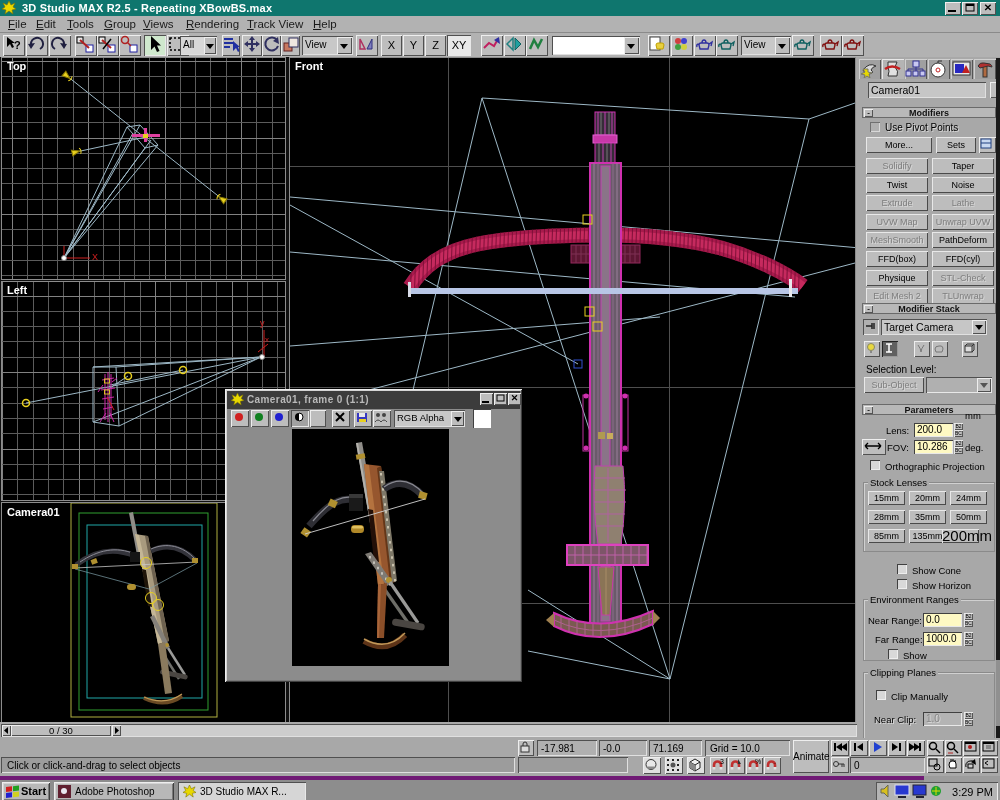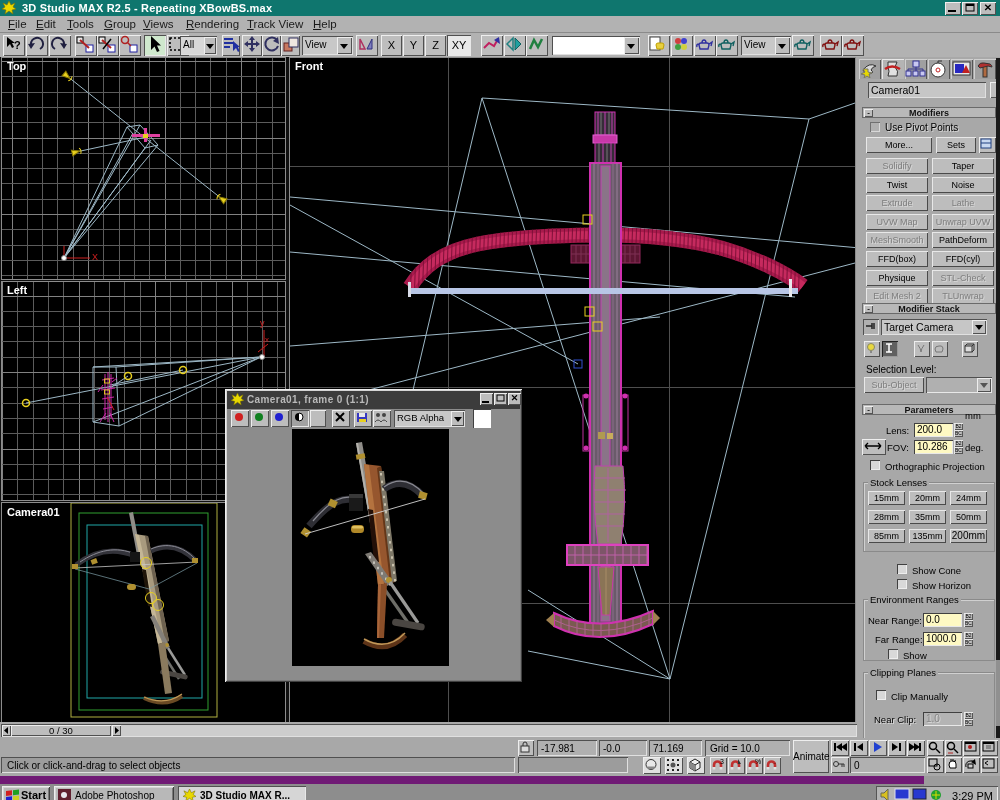--- a/index.html
+++ b/index.html
@@ -922,21 +922,21 @@
 <div class="grp" style="left:5px;top:424px;width:132px;height:70px"></div>
 <div class="a lbl" style="left:10px;top:419px;background:#a8a8a8;padding:0 2px">Stock Lenses</div>
 <div class="mbtn" style="left:10px;top:433px;width:37px;height:14px;line-height:14px;font-size:9px">15mm</div>
 <div class="mbtn" style="left:51px;top:433px;width:37px;height:14px;line-height:14px;font-size:9px">20mm</div>
 <div class="mbtn" style="left:92px;top:433px;width:37px;height:14px;line-height:14px;font-size:9px">24mm</div>
 <div class="mbtn" style="left:10px;top:452px;width:37px;height:14px;line-height:14px;font-size:9px">28mm</div>
 <div class="mbtn" style="left:51px;top:452px;width:37px;height:14px;line-height:14px;font-size:9px">35mm</div>
 <div class="mbtn" style="left:92px;top:452px;width:37px;height:14px;line-height:14px;font-size:9px">50mm</div>
 <div class="mbtn" style="left:10px;top:471px;width:37px;height:14px;line-height:14px;font-size:9px">85mm</div>
 <div class="mbtn" style="left:51px;top:471px;width:37px;height:14px;line-height:14px;font-size:9px">135mm</div>
-<div class="mbtn" style="left:92px;top:471px;width:37px;height:14px;line-height:14px;font-size:10px">200mm</div>
+<div class="mbtn" style="left:84px;top:471px;width:37px;height:14px;line-height:14px;font-size:15px">200mm</div>
 <div class="cb" style="left:39px;top:506px"></div>
     <div class="a lbl" style="left:54px;top:507px">Show Cone</div>
 <div class="cb" style="left:39px;top:521px"></div>
     <div class="a lbl" style="left:54px;top:522px">Show Horizon</div>
 <div class="grp" style="left:5px;top:541px;width:132px;height:62px"></div>
 <div class="a lbl" style="left:10px;top:536px;background:#a8a8a8;padding:0 2px">Environment Ranges</div>
 <div class="a lbl" style="left:10px;top:557px">Near Range:</div>
 <div class="fld" style="left:65px;top:555px;width:39px">0.0</div>
 <div class="sp" style="left:106px;top:555px;height:14px"></div>
 <div class="a lbl" style="left:17px;top:576px">Far Range:</div>
@@ -1138,21 +1138,21 @@
         <rect x="5" y="7" width="5" height="4" fill="#ccc" stroke="#000"></rect>
       </svg>
     </div>
 <div class="a r" style="left:981px;top:19px;width:17px;height:16px">
       <svg width="15" height="14">
         <rect x="2" y="2" width="11" height="9" fill="none" stroke="#000"></rect>
         <path d="M4 6 L7 4 M4 6 L7 8" stroke="#000"></path>
       </svg>
     </div>
 </div>
-<div class="a" style="left:0;top:776px;width:924px;height:24px;background:#8d8d8d;border-top:8px solid #701a75">
+<div class="a" style="left:0;top:776px;width:924px;height:24px;background:#8d8d8d;border-top:4px solid #701a75">
 <div class="a r2" style="left:2px;top:2px;width:48px;height:19px;background:#b8b8b8">
       <div class="a" style="left:3px;top:2px">
         <svg width="16" height="14" viewBox="0 0 16 14">
           <g transform="skewY(-6)">
             <rect x="1" y="3" width="6" height="5" fill="#d02020"></rect>
             <rect x="8" y="3" width="6" height="5" fill="#20a020"></rect>
             <rect x="1" y="9" width="6" height="5" fill="#2020d0"></rect>
             <rect x="8" y="9" width="6" height="5" fill="#d0d020"></rect>
           </g>
         </svg>
@@ -1163,21 +1163,21 @@
       <svg class="a" style="left:4px;top:3px" width="13" height="13">
         <rect width="13" height="13" fill="#602030"></rect>
         <circle cx="6" cy="6" r="3" fill="#e8e8f0"></circle>
       </svg>
       <div class="a" style="left:21px;top:4px;font-size:10px">Adobe Photoshop</div>
     </div>
 <div class="a prs" style="left:178px;top:2px;width:128px;height:19px;background:#d6d6d6">
       <svg class="a" style="left:5px;top:3px" width="13" height="13" viewBox="0 0 14 14">
         <polygon points="7,0 9,4 13,2 11,6 14,8 10,9 11,13 7,10 3,13 4,9 0,8 3,6 1,2 5,4" fill="#e8d800" stroke="#7a7000" stroke-width="0.6"></polygon>
       </svg>
-      <div class="a" style="left:22px;top:4px;font-size:10px;font-weight:bold">3D Studio MAX R...</div>
+      <div class="a" style="left:22px;top:4px;font-size:10px;font-weight:normal">3D Studio MAX R...</div>
     </div>
 <div class="a" style="left:876px;top:2px;width:122px;height:19px;background:#b4b4b4;box-shadow:inset 1px 1px 0 #555,inset -1px -1px 0 #eee">
 <svg class="a" style="left:3px;top:2px" width="14" height="14">
         <polygon points="2,5 5,5 9,1 9,13 5,9 2,9" fill="#d8c020" stroke="#665"></polygon>
       </svg>
 <svg class="a" style="left:18px;top:2px" width="16" height="14">
         <rect x="1" y="1" width="14" height="10" fill="#2838d0" stroke="#dde"></rect>
         <rect x="4" y="12" width="8" height="2" fill="#223"></rect>
       </svg>
 <svg class="a" style="left:36px;top:2px" width="16" height="14">

